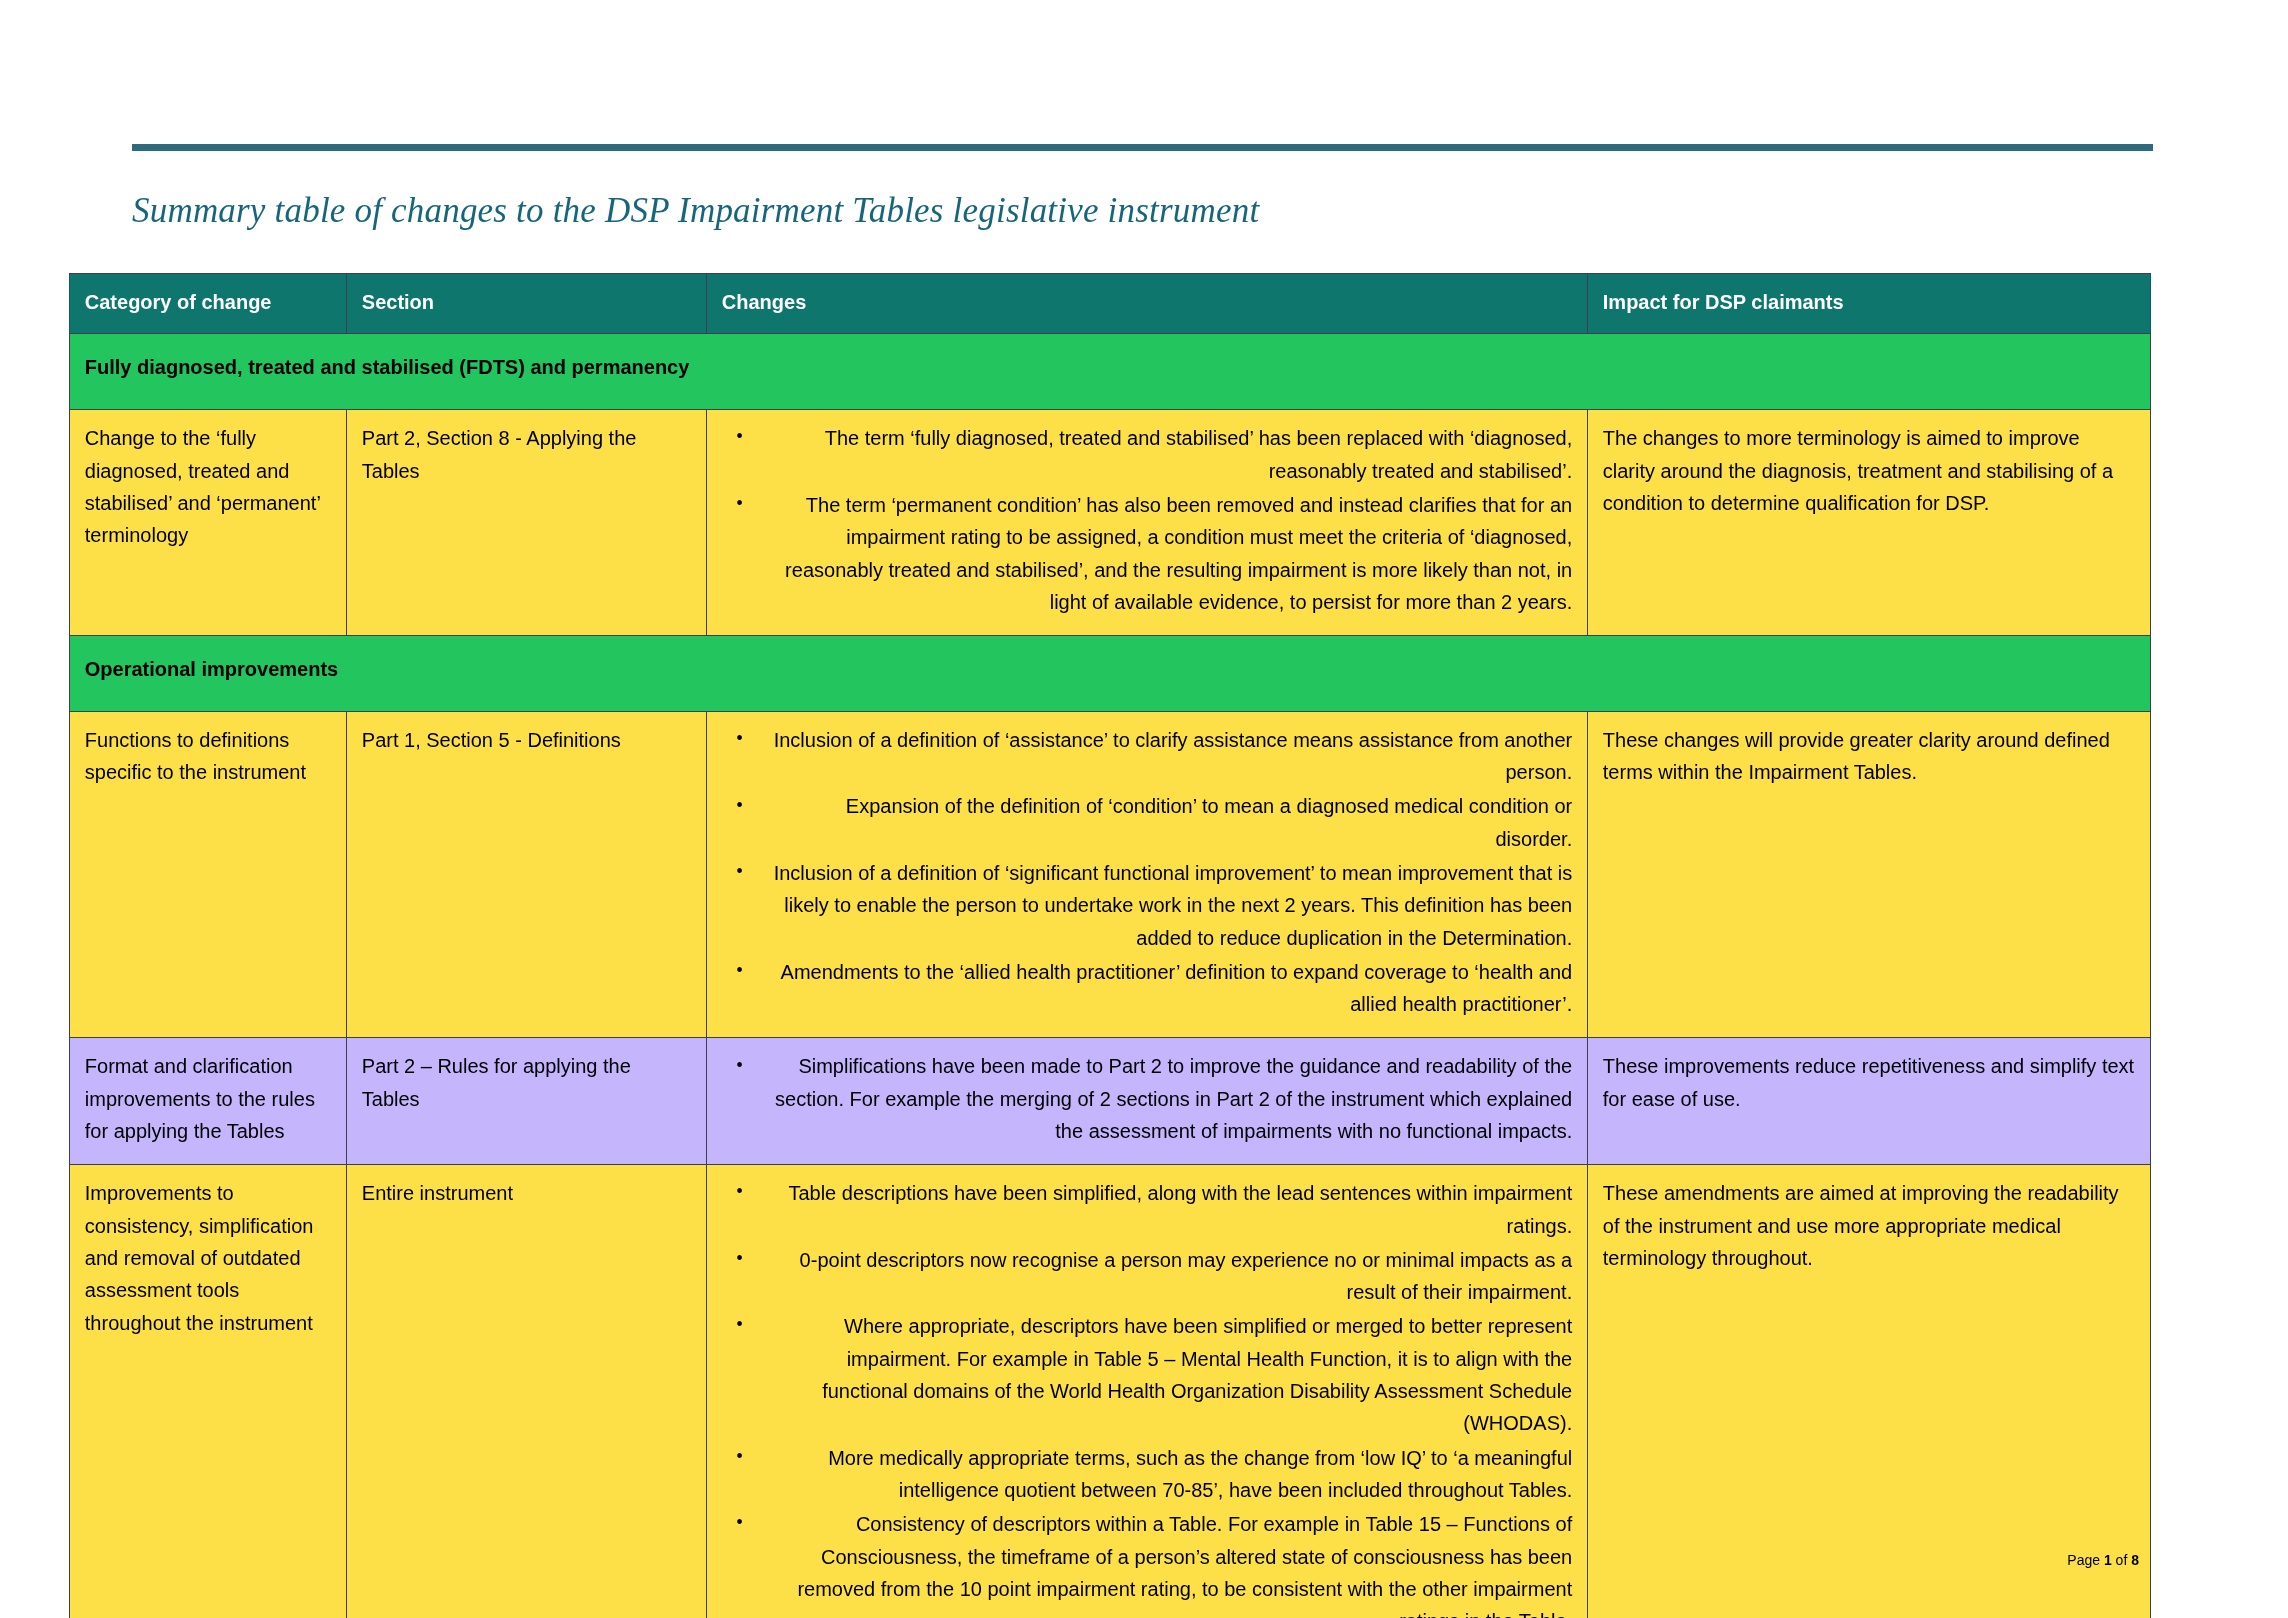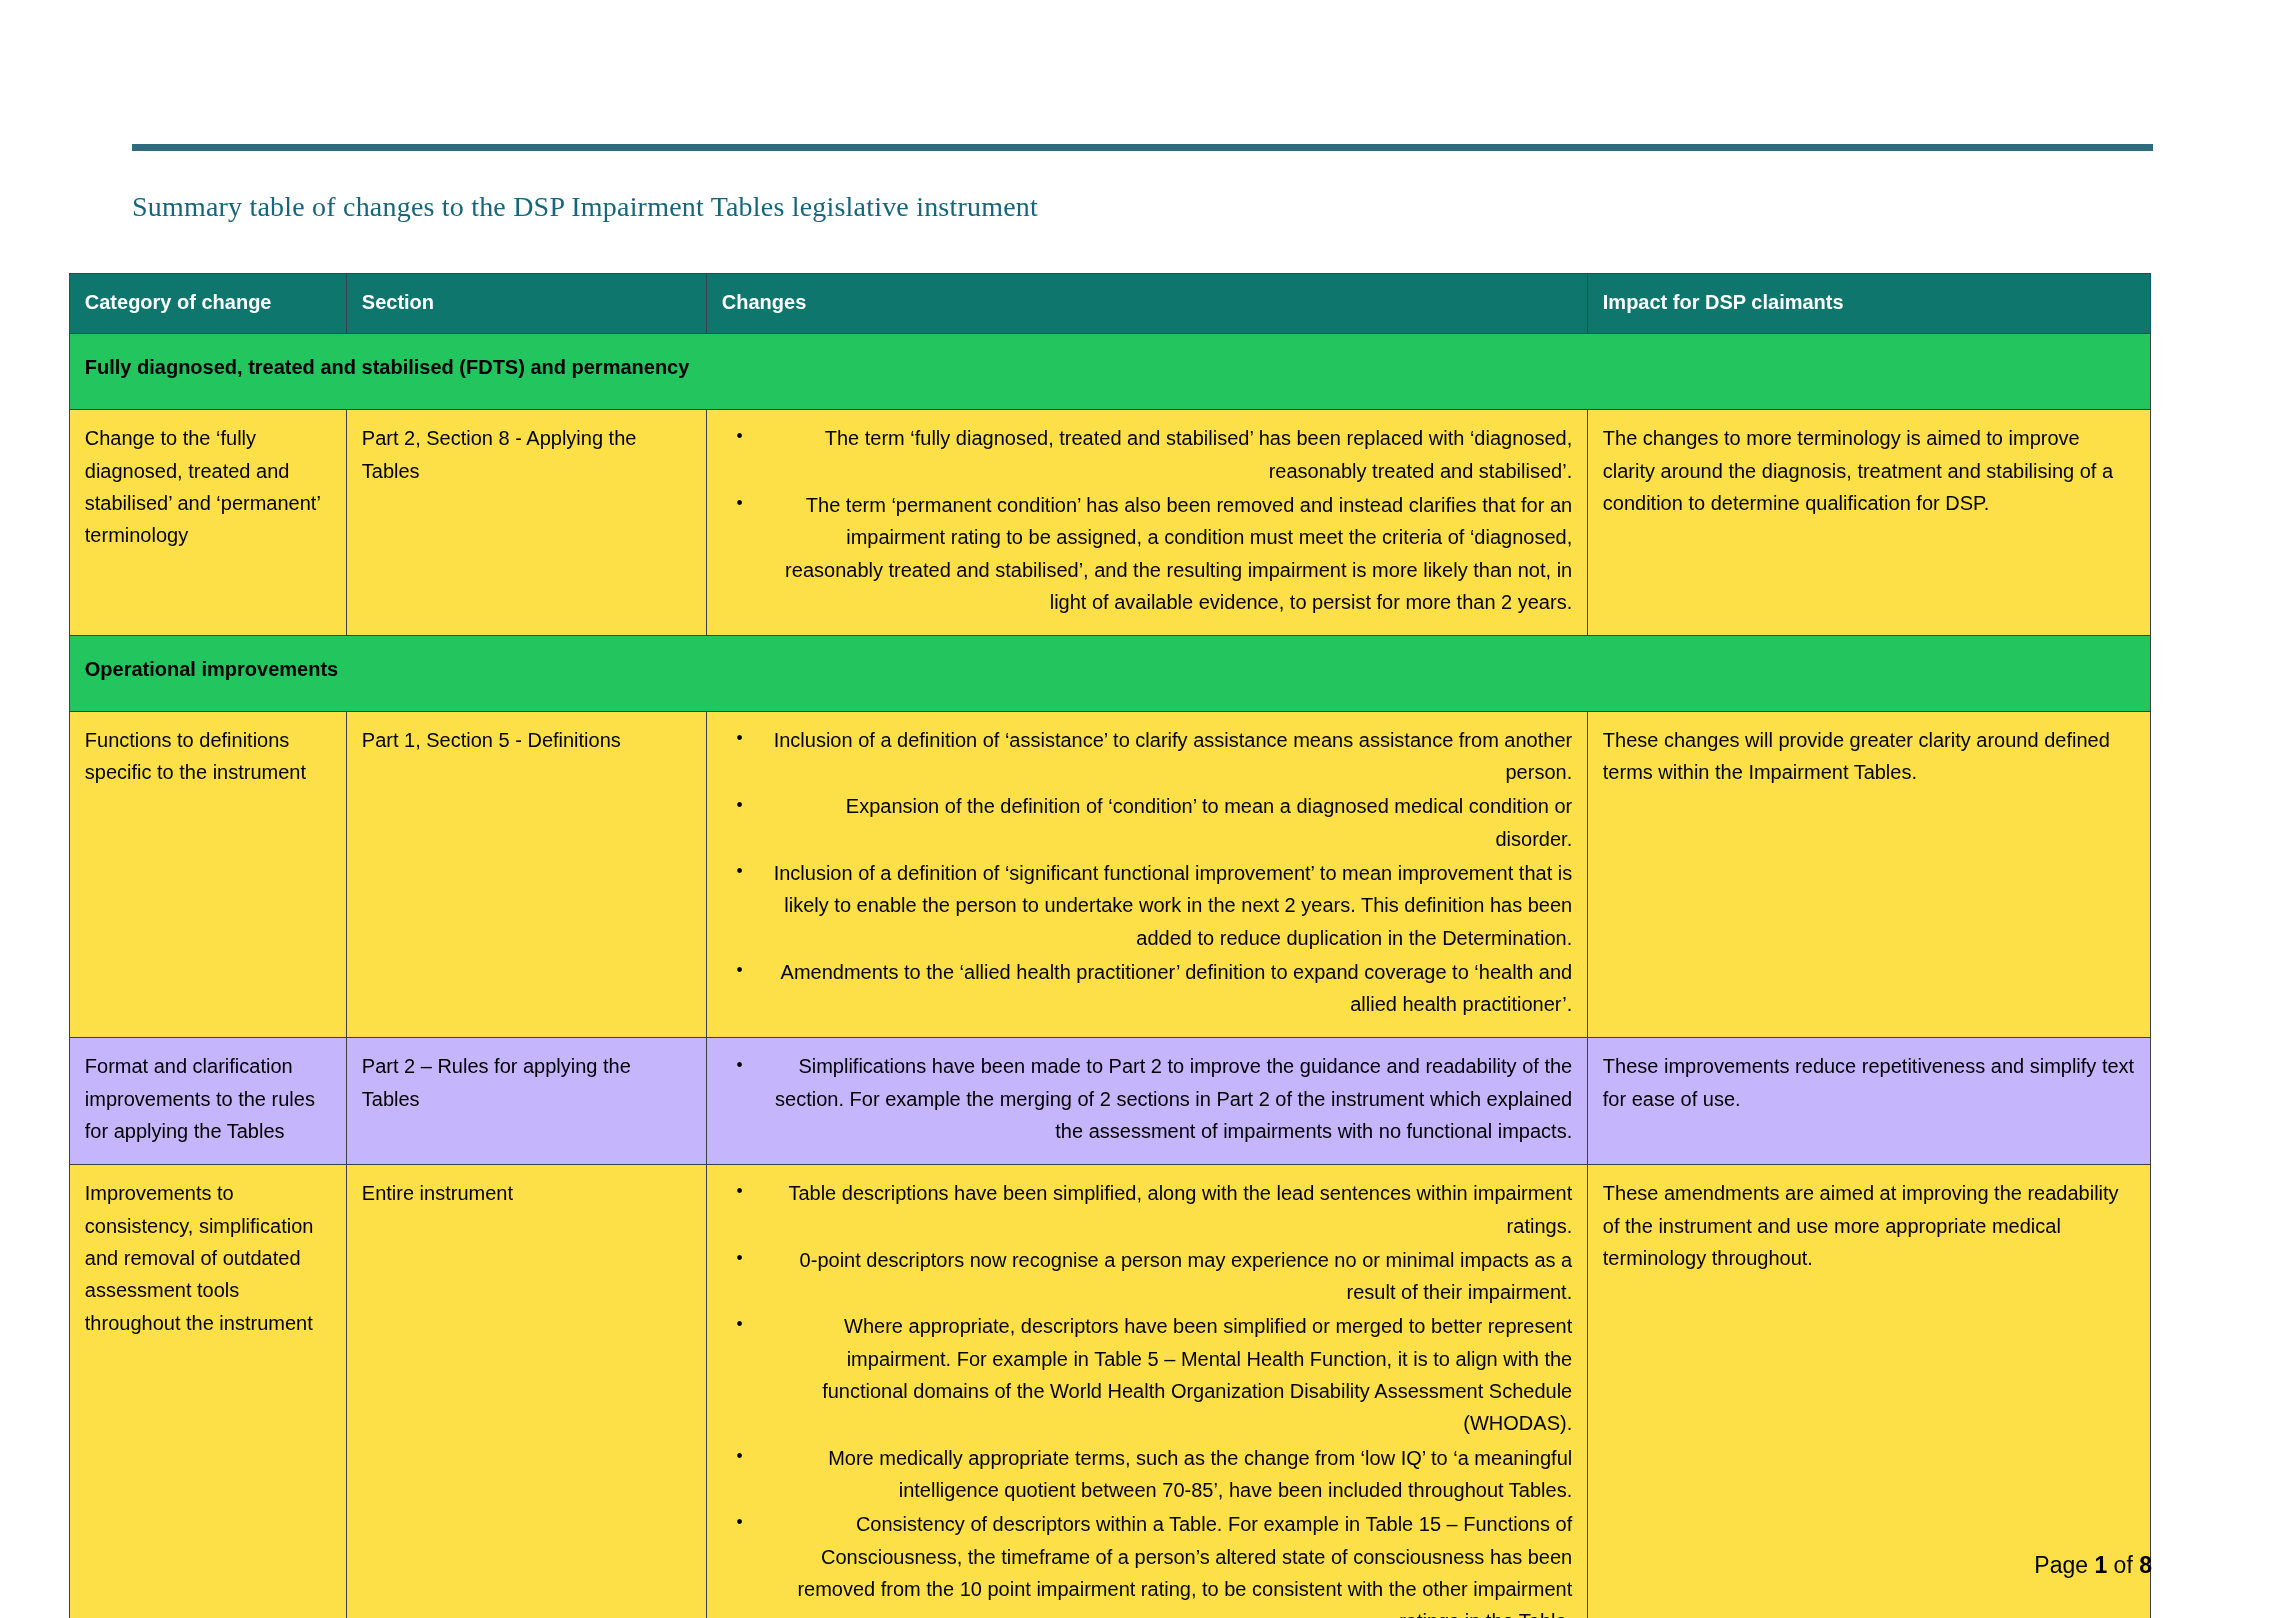--- a/index.html
+++ b/index.html
@@ -31,25 +31,26 @@
     height: 6.5px;
     background: #2e6b7e;
   }
 
   
   .doc-title {
     position: absolute;
     left: 132px;
     top: 189px;
     font-family: "Liberation Serif", serif;
-    font-size: 28px;
+    font-size: 35px;
     line-height: 1.25;
     color: #15667c;
     letter-spacing: 0.2px;
     white-space: nowrap;
+    font-style: italic;
   }
 
   
   .tbl-wrap {
     position: absolute;
     left: 69px;
     top: 273px;
     width: 2081px;
   }
   table.summary {
@@ -118,23 +119,23 @@
     font-size: 17.5px;
     line-height: 1.75;
     color: #000;
   }
 
   .cell-text { display: block; }
 
   
   .footer {
     position: absolute;
-    right: 137px;
+    right: 150px;
     top: 1552px;
-    font-size: 23px;
+    font-size: 14px;
     color: #000;
     white-space: nowrap;
   }
   .footer b { font-weight: bold; }
 </style>
 </head>
 <body>
 
 <div class="page">
 

